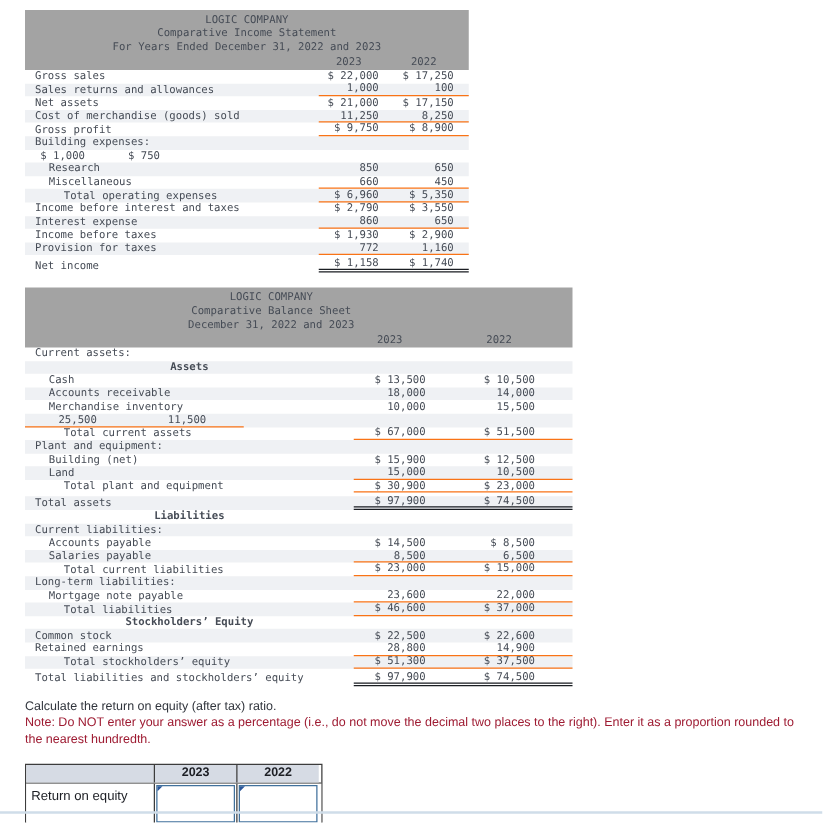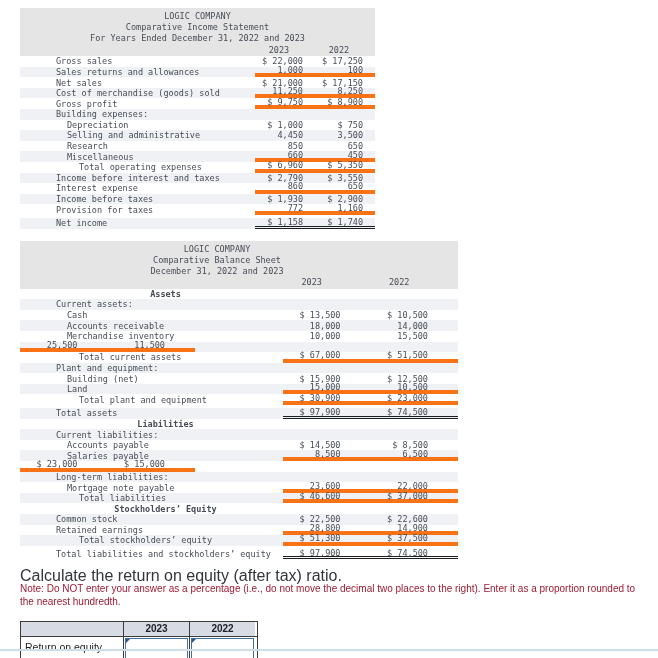--- a/index.html
+++ b/index.html
@@ -4,49 +4,49 @@
 <style>
   * { box-sizing: border-box; margin: 0; padding: 0; }
   html,body { width: 658px; height: 658px; background: #fff; overflow: hidden; }
   body { position: relative; font-family: "DejaVu Sans Mono", monospace; }
 
   
   .stmt { margin-left: 20px; color: #464c56; font-size: 8.5px; }
   .is   { width: 355px; margin-top: 8px; }
   .bs   { width: 438px; margin-top: 12px; }
 
-  .band { background: #e5e5e5; padding-top: 3px; }
+  .band { background: #a3a3a3; padding-top: 3px; }
   .band .t { text-align: center; line-height: 11.2px; white-space: pre; }
   .bs .band .t { padding-right: 44px; }
 
   .colhead { display: flex; line-height: 11.4px; }
   .colhead .flex-lbl { flex: 1; }
 
   .nums { display: flex; }
   .is .nums { width: 120px; }
   .bs .nums { width: 175px; }
   .num { flex: 1; text-align: right; white-space: pre; }
   .is .num { padding-right: 12px; }
   .bs .num { padding-right: 30px; }
   .colhead .num { text-align: center; }
 
   .rows .row { display: flex; height: 10.6px; align-items: center; }
   .rows div.row:nth-of-type(even) { background: #eff1f4; }
-  .row .lbl { flex: 1; padding-left: 8px; white-space: pre; overflow: hidden; margin-left: 28px; }
+  .row .lbl { flex: 1; padding-left: 8px; white-space: pre; overflow: hidden; }
   .row.ind1 .lbl { padding-left: 19px; }
   .row.ind2 .lbl { padding-left: 31px; }
   .row.section .lbl { padding-left: 0; text-align: center; font-weight: bold; }
   .row .nums { height: 100%; align-items: center; }
-  .row.bline .nums { border-bottom: 4px solid #f97316; }
+  .row.bline .nums { border-bottom: 1px solid #f97316; }
   .row.dline .nums { border-bottom: 3px double #1a1d22; }
   .row.gap { margin-top: 3px; }
 
   
   .question { margin: 10px 0 0 20px; width: 622px; font-family: "Liberation Sans", sans-serif; }
-  .q-prompt { font-size: 16px; line-height: 13px; color: #31353d; }
+  .q-prompt { font-size: 10px; line-height: 13px; color: #31353d; }
   .q-note { font-size: 10px; line-height: 13px; font-weight: normal; color: #9e1b32; }
 
   
   .ans { margin: 13px 0 0 20px; width: 238px; border: 1px solid #3c3c3c; font-family: "Liberation Sans", sans-serif; }
   .ans-row { display: flex; }
   .ans-row.hdr { height: 15px; border-bottom: 1px solid #3c3c3c; }
   .ans-row.dat { height: 32px; background: #fff; }
   .ans-c { border-left: 1px solid #3c3c3c; }
   .ans-c:first-child { border-left: none; }
   .c-lbl { width: 102px; }
@@ -90,21 +90,21 @@
 
       <div class="row bline">
         <div class="lbl">Sales returns and allowances</div>
         <div class="nums">
           <span class="num">1,000</span>
           <span class="num">100</span>
         </div>
       </div>
 
       <div class="row">
-        <div class="lbl">Net sales</div>
+        <div class="lbl">Net assets</div>
         <div class="nums">
           <span class="num">$ 21,000</span>
           <span class="num">$ 17,150</span>
         </div>
       </div>
 
       <div class="row bline">
         <div class="lbl">Cost of merchandise (goods) sold</div>
         <div class="nums">
           <span class="num">11,250</span>
@@ -122,34 +122,26 @@
 
       <div class="row">
         <div class="lbl">Building expenses:</div>
         <div class="nums">
           <span class="num"></span>
           <span class="num"></span>
         </div>
       </div>
 
       <div class="row ind1">
-        <div class="lbl">Depreciation</div>
         <div class="nums">
           <span class="num">$ 1,000</span>
           <span class="num">$ 750</span>
         </div>
       </div>
 
-      <div class="row ind1">
-        <div class="lbl">Selling and administrative</div>
-        <div class="nums">
-          <span class="num">4,450</span>
-          <span class="num">3,500</span>
-        </div>
-      </div>
 
       <div class="row ind1">
         <div class="lbl">Research</div>
         <div class="nums">
           <span class="num">850</span>
           <span class="num">650</span>
         </div>
       </div>
 
       <div class="row ind1 bline">
@@ -218,36 +210,36 @@
     <div class="colhead">
       <div class="flex-lbl"></div>
       <div class="nums">
         <span class="num">2023</span>
         <span class="num">2022</span>
       </div>
     </div>
   </div>
   <div class="rows">
 
+      <div class="row">
+        <div class="lbl">Current assets:</div>
+        <div class="nums">
+          <span class="num"></span>
+          <span class="num"></span>
+        </div>
+      </div>
+
       <div class="row section">
         <div class="lbl">Assets</div>
         <div class="nums">
           <span class="num"></span>
           <span class="num"></span>
         </div>
       </div>
 
-      <div class="row">
-        <div class="lbl">Current assets:</div>
-        <div class="nums">
-          <span class="num"></span>
-          <span class="num"></span>
-        </div>
-      </div>
-
       <div class="row ind1">
         <div class="lbl">Cash</div>
         <div class="nums">
           <span class="num">$ 13,500</span>
           <span class="num">$ 10,500</span>
         </div>
       </div>
 
       <div class="row ind1">
         <div class="lbl">Accounts receivable</div>
@@ -346,20 +338,21 @@
 
       <div class="row ind1 bline">
         <div class="lbl">Salaries payable</div>
         <div class="nums">
           <span class="num">8,500</span>
           <span class="num">6,500</span>
         </div>
       </div>
 
       <div class="row ind2 bline">
+        <div class="lbl">Total current liabilities</div>
         <div class="nums">
           <span class="num">$ 23,000</span>
           <span class="num">$ 15,000</span>
         </div>
       </div>
 
       <div class="row">
         <div class="lbl">Long-term liabilities:</div>
         <div class="nums">
           <span class="num"></span>

